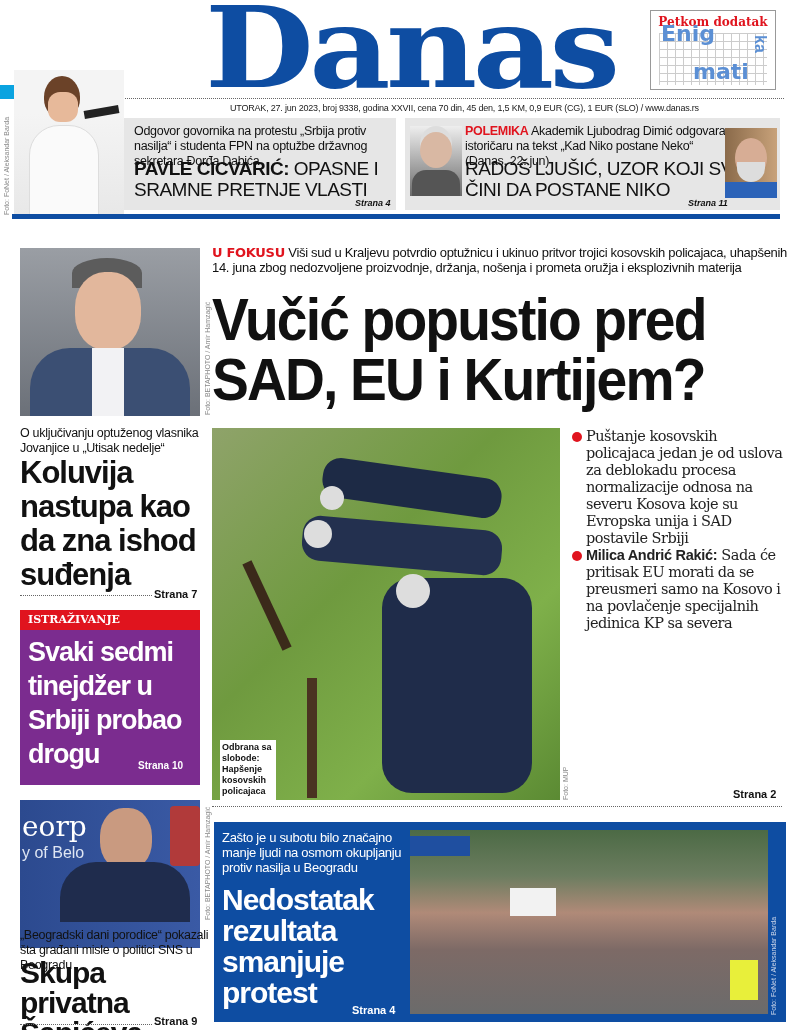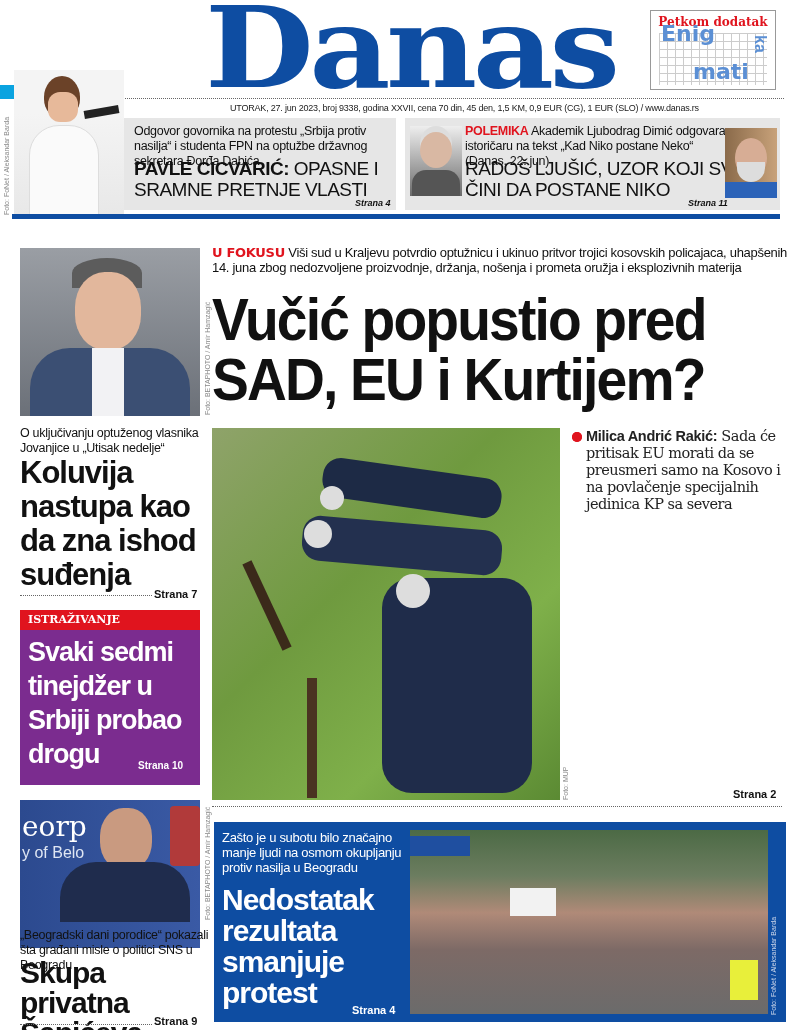--- a/index.html
+++ b/index.html
@@ -97,25 +97,26 @@
 
 <div class="abs photo" style="left:212px;top:428px;width:348px;height:372px;background:linear-gradient(135deg,#8fa36a 0%,#6f9a3f 40%,#7fb04a 70%,#5b8a33 100%)">
   <div class="abs" style="left:110px;top:40px;width:180px;height:40px;border-radius:18px;background:#1d2a45;transform:rotate(8deg)"></div>
   <div class="abs" style="left:90px;top:95px;width:200px;height:45px;border-radius:18px;background:#23304f;transform:rotate(5deg)"></div>
   <div class="abs" style="left:170px;top:150px;width:150px;height:215px;border-radius:30px;background:#1f2c4a"></div>
   <div class="abs" style="left:184px;top:146px;width:34px;height:34px;border-radius:50%;background:#ddd"></div>
   <div class="abs" style="left:92px;top:92px;width:28px;height:28px;border-radius:50%;background:#ddd"></div>
   <div class="abs" style="left:108px;top:58px;width:24px;height:24px;border-radius:50%;background:#ddd"></div>
   <div class="abs" style="left:50px;top:130px;width:10px;height:95px;background:#3b2a1a;transform:rotate(-25deg)"></div>
   <div class="abs" style="left:95px;top:250px;width:10px;height:120px;background:#4a3321"></div>
+  <div class="abs" style="left:8px;top:312px;width:56px;height:62px;background:#fff;font-size:9px;font-weight:bold;line-height:11px;padding:2px;color:#111">Odbrana sa slobode: Hapšenje kosovskih policajaca</div>
 </div>
 <div class="abs credit" style="left:562px;top:770px;height:30px">Foto: MUP</div>
 
 <div class="abs" style="left:570px;top:428px;width:220px">
-  <div class="bullet"><span class="dot"></span></div>
+  <div class="bullet"><span class="dot"></span><span>Puštanje kosovskih policajaca jedan je od uslova za deblokadu procesa normalizacije odnosa na severu Kosova koje su Evropska unija i SAD postavile Srbiji</span></div>
   <div class="bullet"><span class="dot"></span><b>Milica Andrić Rakić:</b><span> Sada će pritisak EU morati da se preusmeri samo na Kosovo i na povlačenje specijalnih jedinica KP sa severa</span></div>
 </div>
 <div class="abs" style="left:733px;top:788px;font-size:11px;font-weight:900">Strana 2</div>
 
 <div class="abs dots" style="left:212px;top:806px;width:570px"></div>
 
 <div class="abs photo" style="left:20px;top:800px;width:180px;height:148px;background:linear-gradient(90deg,#2c4a8f,#3a5aa5)">
   <div class="abs" style="left:2px;top:10px;font-family:'DejaVu Serif',serif;font-size:28px;color:#fff">eorp</div>
   <div class="abs" style="left:2px;top:44px;font-size:16px;color:#dfe6f3">y of Belo</div>
   <div class="abs" style="left:150px;top:6px;width:30px;height:60px;background:#b13a3a;border-radius:4px"></div>

